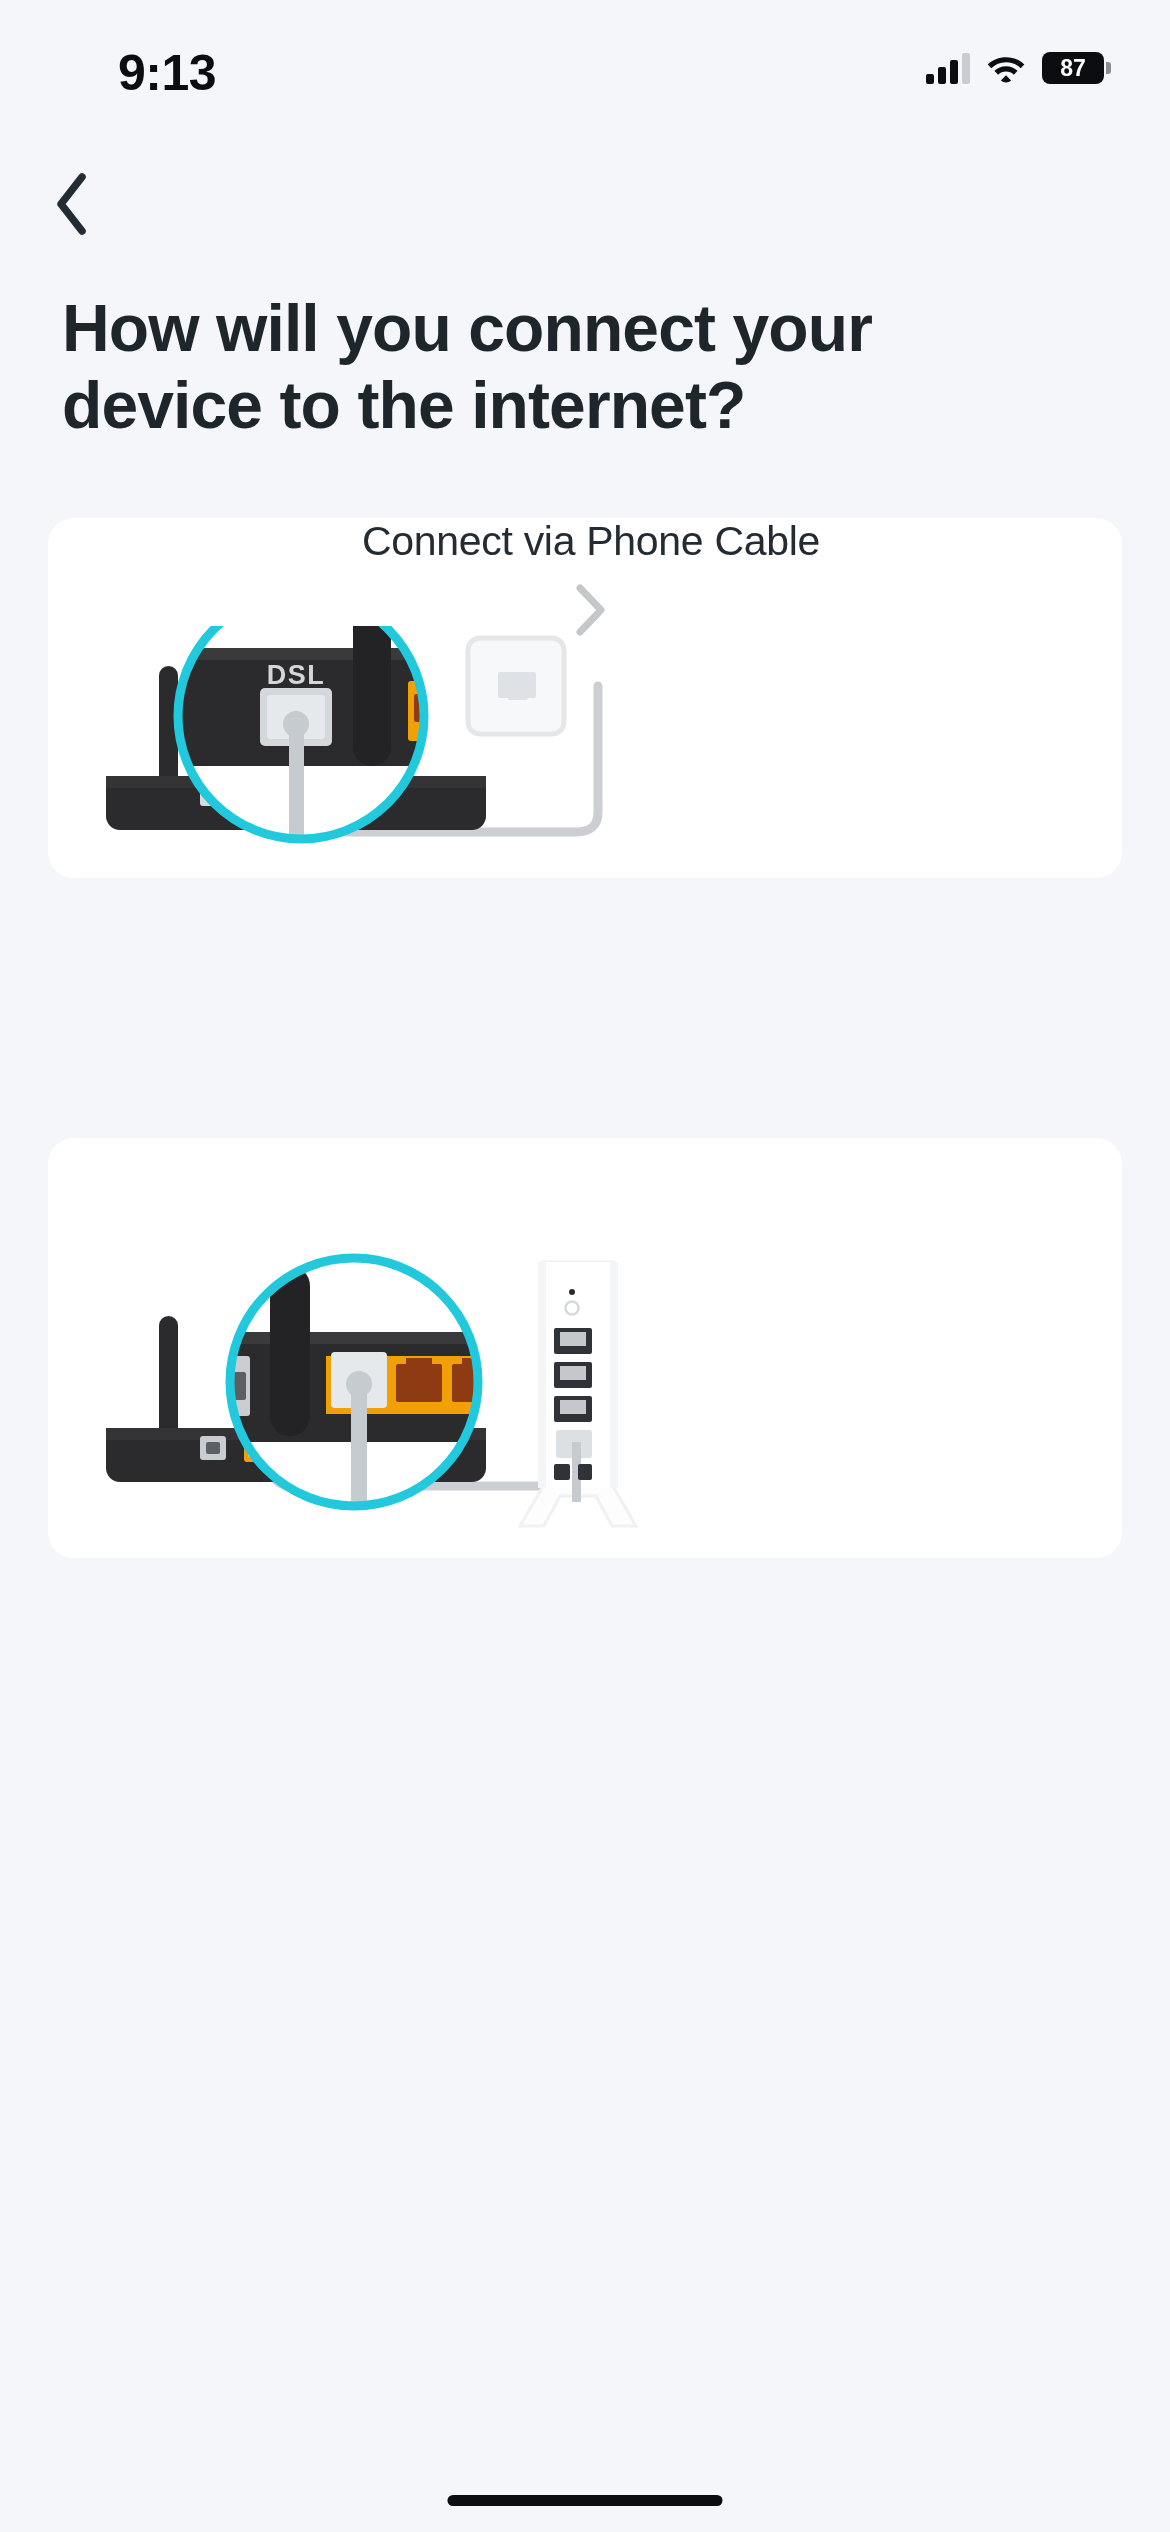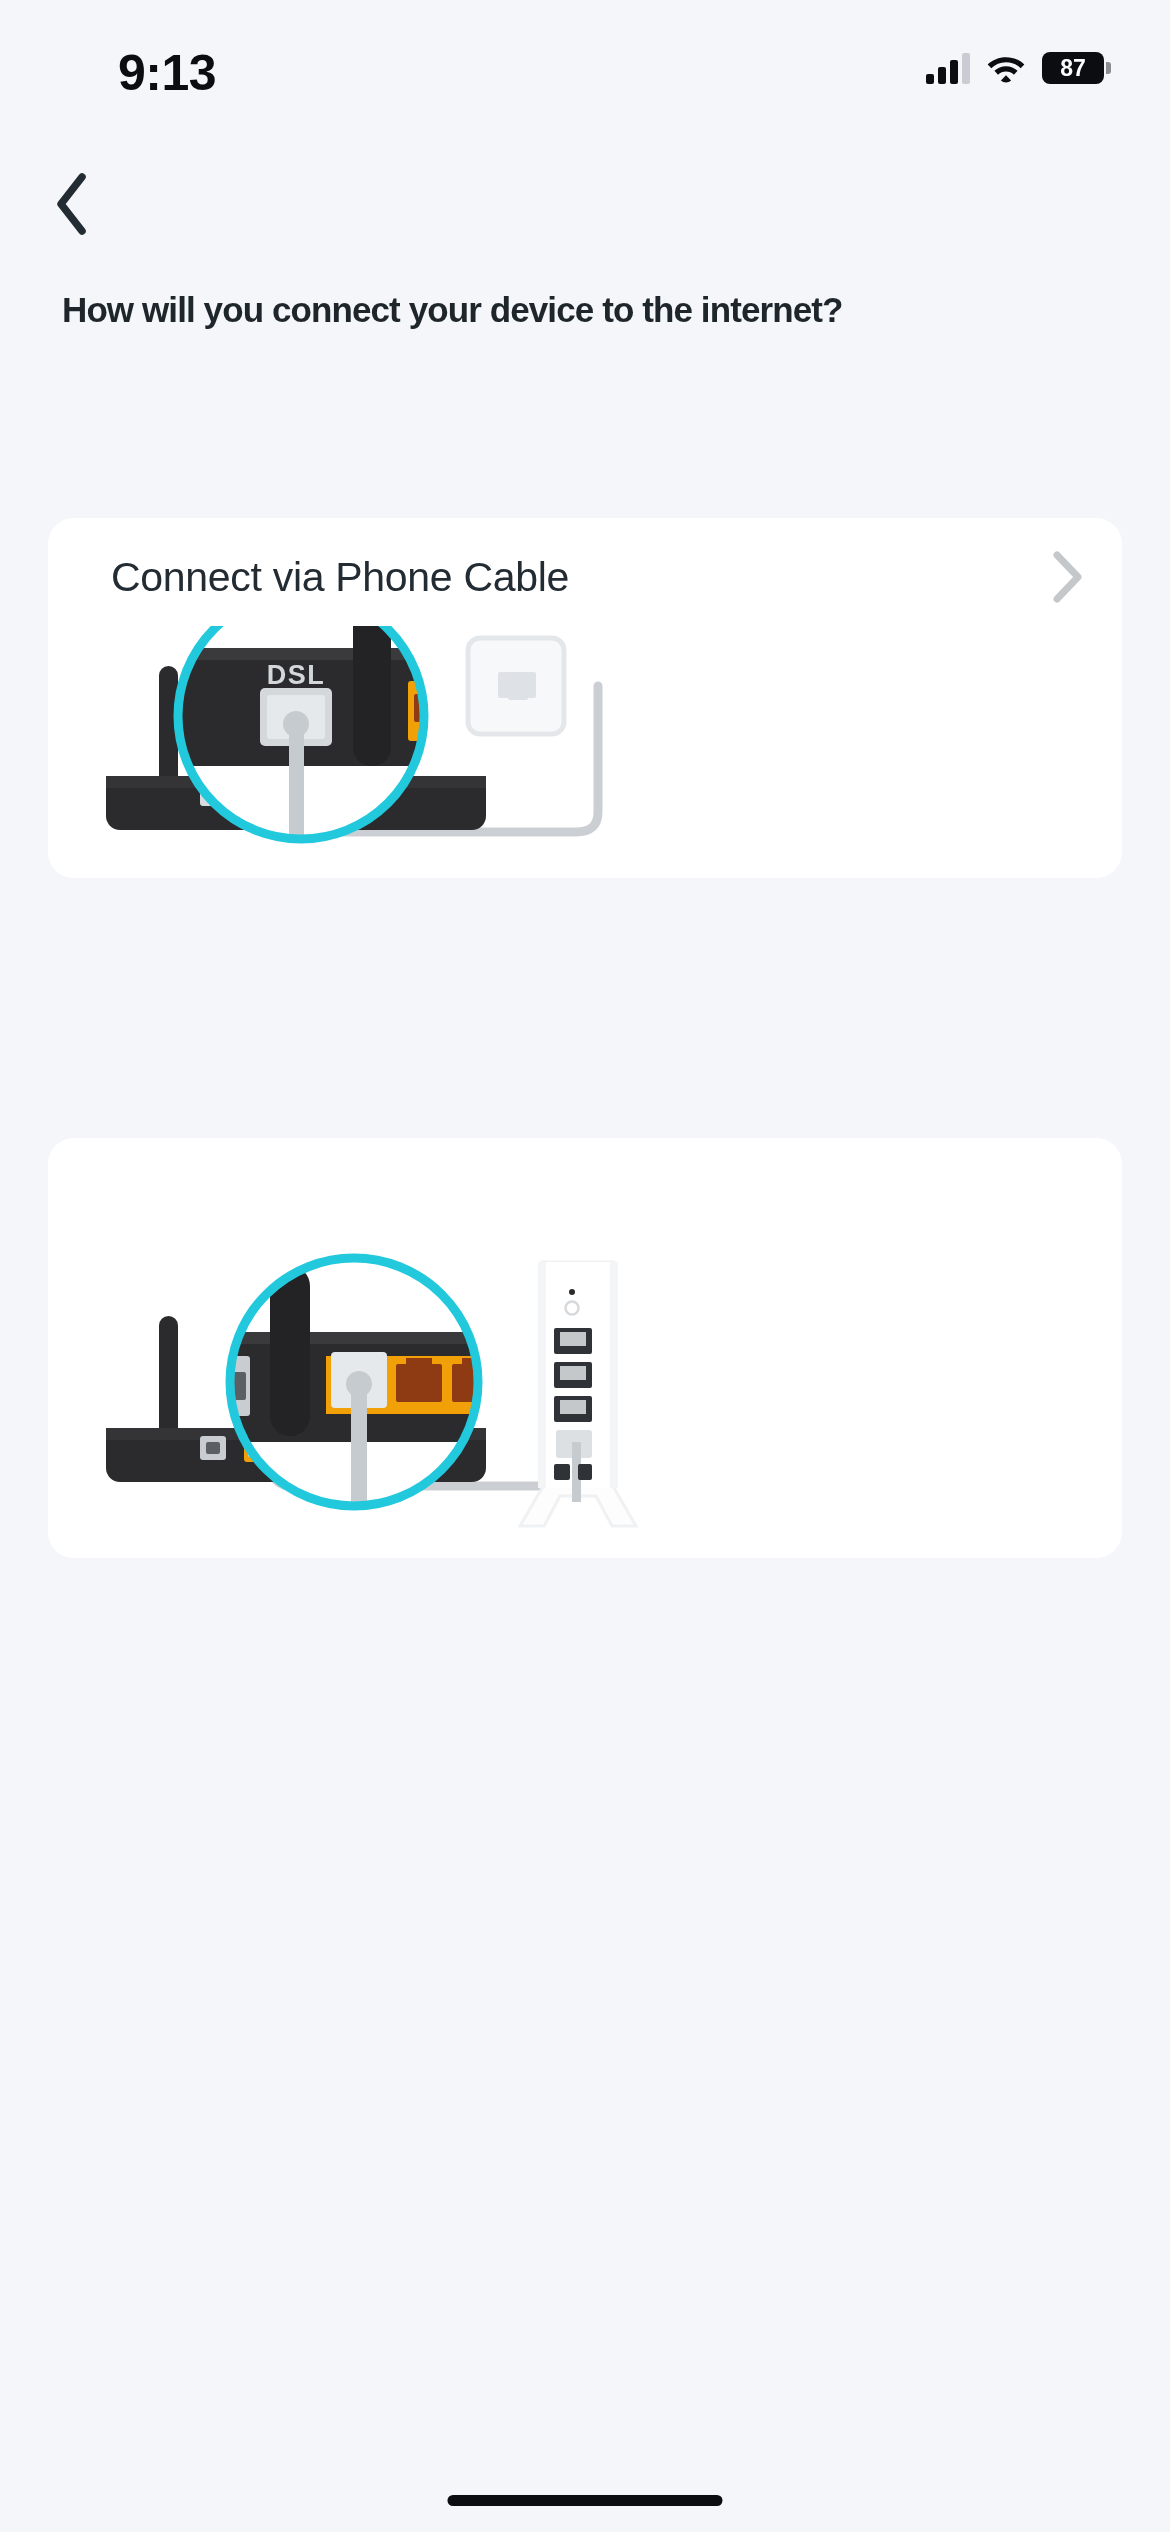--- a/index.html
+++ b/index.html
@@ -46,37 +46,38 @@
     width:5px; height:12px; border-radius:0 3px 3px 0; background:#0B0D10; opacity:.45;
   }
 
   
   .back-btn{
     position:absolute; left:36px; top:168px; width:72px; height:72px;
     display:flex; align-items:center; justify-content:center; cursor:pointer;
   }
   .page-title{
     position:absolute; left:62px; top:290px; width:1020px;
-    font-size:35px; line-height:1.17; font-weight:700;
+    font-size:66px; line-height:1.17; font-weight:700;
     color:#1E262C; letter-spacing:-0.9px;
   }
 
   
   .card{
     position:absolute; left:48px; width:1074px;
     background:#FFFFFF; border-radius:26px;
     overflow:hidden;
   }
   #card-dsl{ top:518px; height:360px; }
   #card-eth{ top:1138px; height:420px; }
 
   .card-head{
-    position:absolute; left:11px; top:0; width:100%; height:118px;
+    position:absolute; left:4px; top:0; width:100%; height:118px;
     display:flex; align-items:center; justify-content:space-between;
     padding:0 48px 0 52px;
+    flex-direction:column;
   }
   .card-label{
     font-size:41px; color:#242C33; font-weight:400; letter-spacing:-0.3px;
   }
   .card-chevron{ width:34px; height:52px; flex:0 0 auto; }
 
   .illo{ position:absolute; left:0; top:108px; width:100%; }
 
   
   .home-ind{

